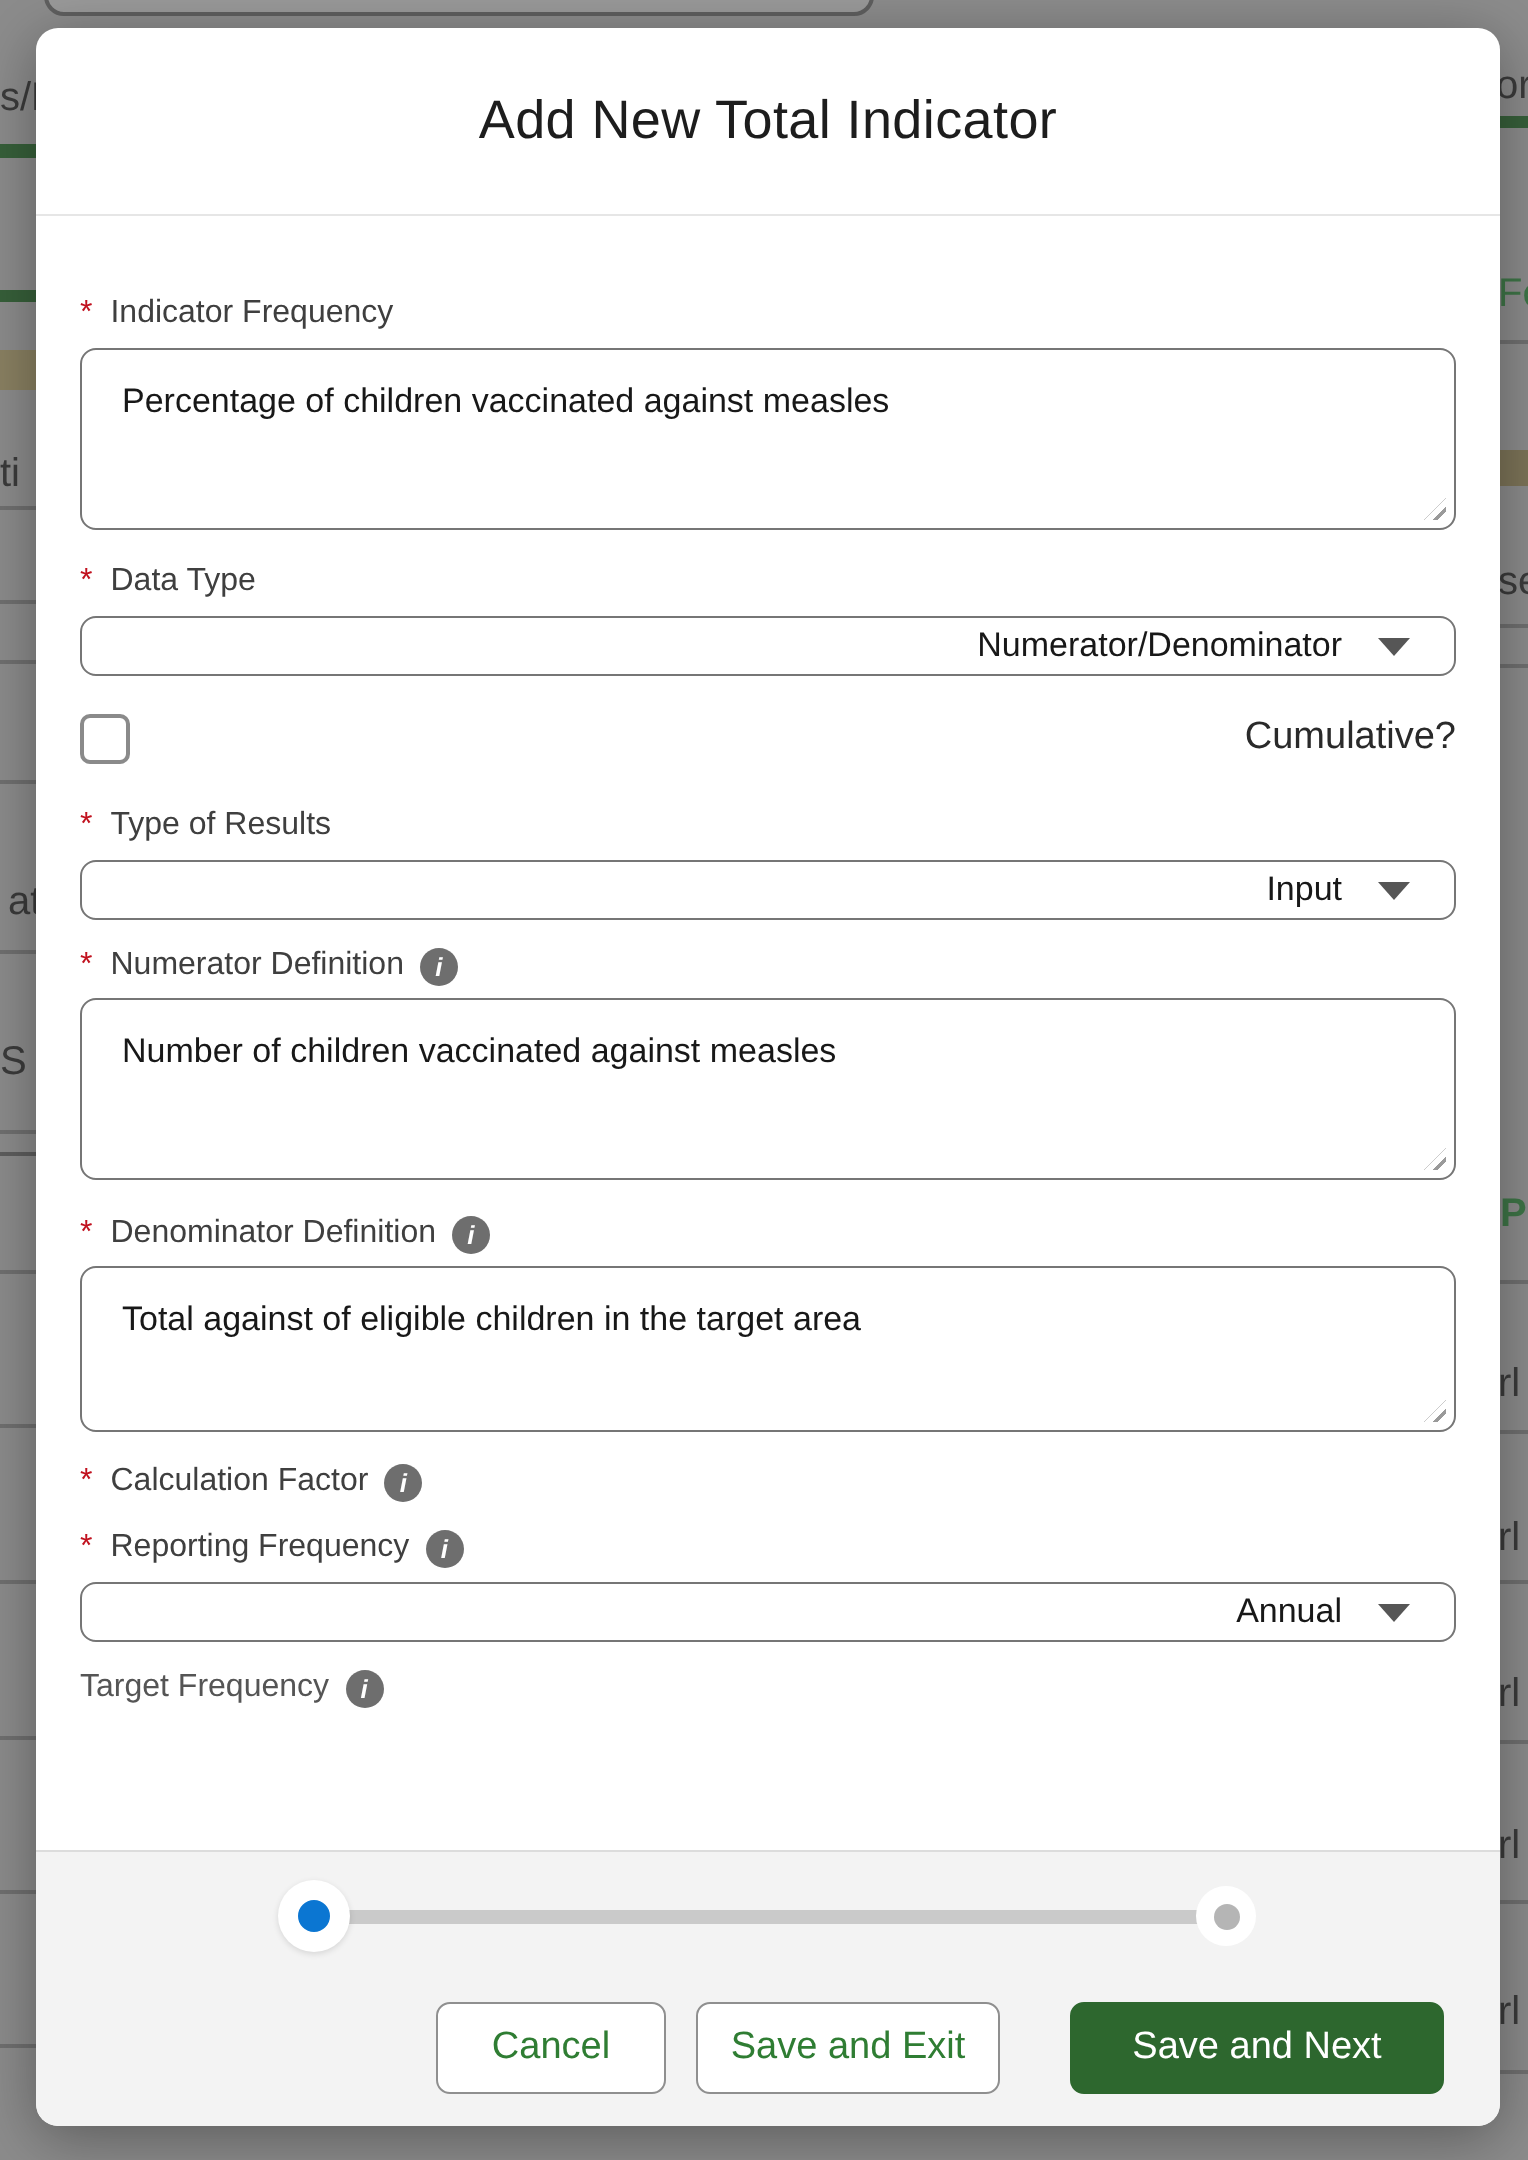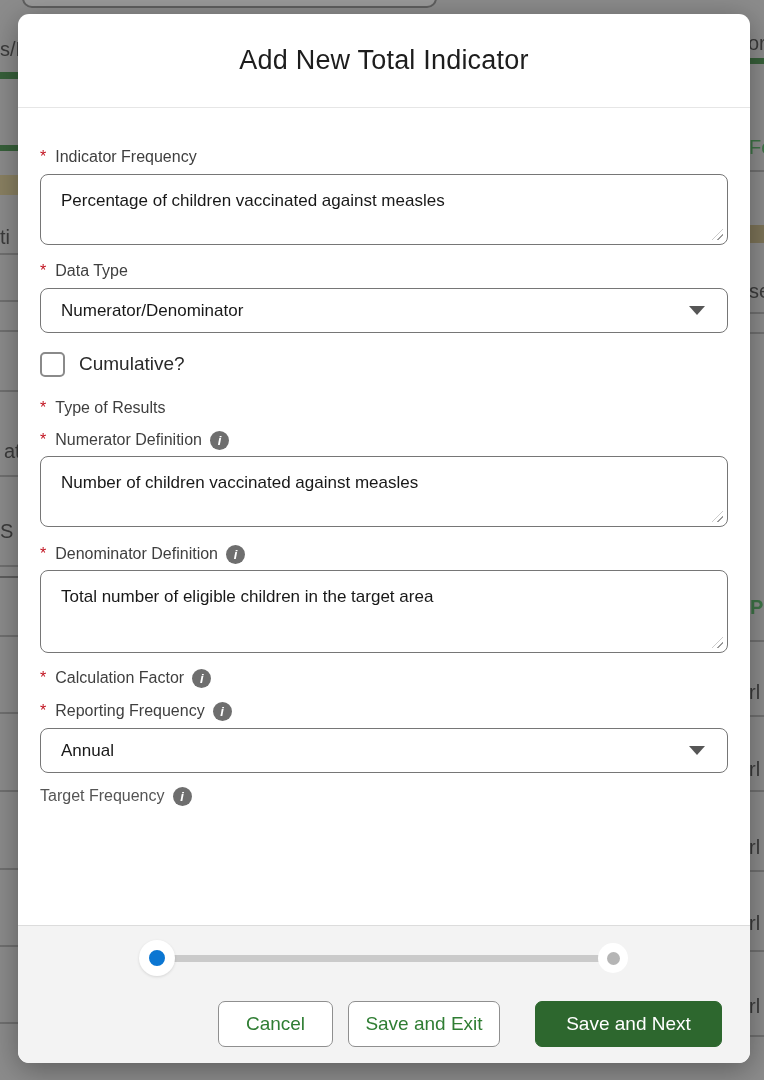--- a/index.html
+++ b/index.html
@@ -57,42 +57,43 @@
     border:1px solid #767676; border-radius:8px;
     font-size:17px; color:#181818;
   }
   .textarea-box { position:relative; padding:15px 20px; line-height:21px; }
   .resize-handle {
     position:absolute; right:4px; bottom:4px; width:11px; height:11px;
     background:repeating-linear-gradient(-45deg, transparent 0 3px, #9a9a9a 3px 4.6px);
     clip-path:polygon(100% 0, 100% 100%, 0 100%);
   }
   .select-box {
-    height:45px; display:flex; align-items:center; justify-content:space-between;
+    height:30px; display:flex; align-items:center; justify-content:flex-end;
     padding:0 22px 0 20px;
+    gap:18px;
   }
   .caret-down {
     width:0; height:0;
     border-left:8px solid transparent; border-right:8px solid transparent;
     border-top:9px solid #565656;
   }
   .input-box { height:45px; display:flex; align-items:center; padding:0 20px; }
 
-  .checkbox-row { display:flex; align-items:center; gap:14px; height:26px; }
+  .checkbox-row { display:flex; align-items:center; gap:14px; height:26px;justify-content:space-between; }
   .checkbox {
     width:25px; height:25px; background:#fff;
     border:2px solid #8a8a8a; border-radius:5px;
   }
   .checkbox-label { font-size:19px; color:#2a2a2a; }
 
   
   .mt40{margin-top:40px}.mt22{margin-top:22px}.mt18{margin-top:18px}
   .mt17{margin-top:17px}.mt16{margin-top:16px}.mt15{margin-top:15px}
   .mt14{margin-top:14px}.mt8{margin-top:8px}.mt7{margin-top:7px}
-  .h82{height:71px}.h83{height:83px}
+  .h82{height:91px}.h83{height:83px}
 
   
   .modal-footer {
     position:relative; flex:0 0 138px; height:138px;
     background:#f3f3f3; border-top:1px solid #dcdcdc;
     border-radius:0 0 11px 11px;
   }
   .scroll-track {
     position:absolute; left:137px; top:29px; width:458px; height:7px;
     background:#cacaca; border-radius:4px;
@@ -204,38 +205,42 @@
 
     <div class="checkbox-row mt18">
       <span class="checkbox"></span>
       <span class="checkbox-label">Cumulative?</span>
     </div>
 
     <div class="field-label mt22">
       <span class="req">*</span>
       <span>Type of Results</span>
     </div>
+    <div class="box select-box mt8">
+      <span>Input</span>
+      <span class="caret-down"></span>
+    </div>
 
     <div class="field-label mt14">
       <span class="req">*</span>
       <span>Numerator Definition</span>
       <span class="info-icon">i</span>
     </div>
     <div class="box textarea-box mt7 h82">
       <span>Number of children vaccinated against measles</span>
       <span class="resize-handle"></span>
     </div>
 
     <div class="field-label mt18">
       <span class="req">*</span>
       <span>Denominator Definition</span>
       <span class="info-icon">i</span>
     </div>
     <div class="box textarea-box mt7 h83">
-      <span>Total number of eligible children in the target area</span>
+      <span>Total against of eligible children in the target area</span>
       <span class="resize-handle"></span>
     </div>
 
     <div class="field-label mt16">
       <span class="req">*</span>
       <span>Calculation Factor</span>
       <span class="info-icon">i</span>
     </div>
 
     <div class="field-label mt15">

